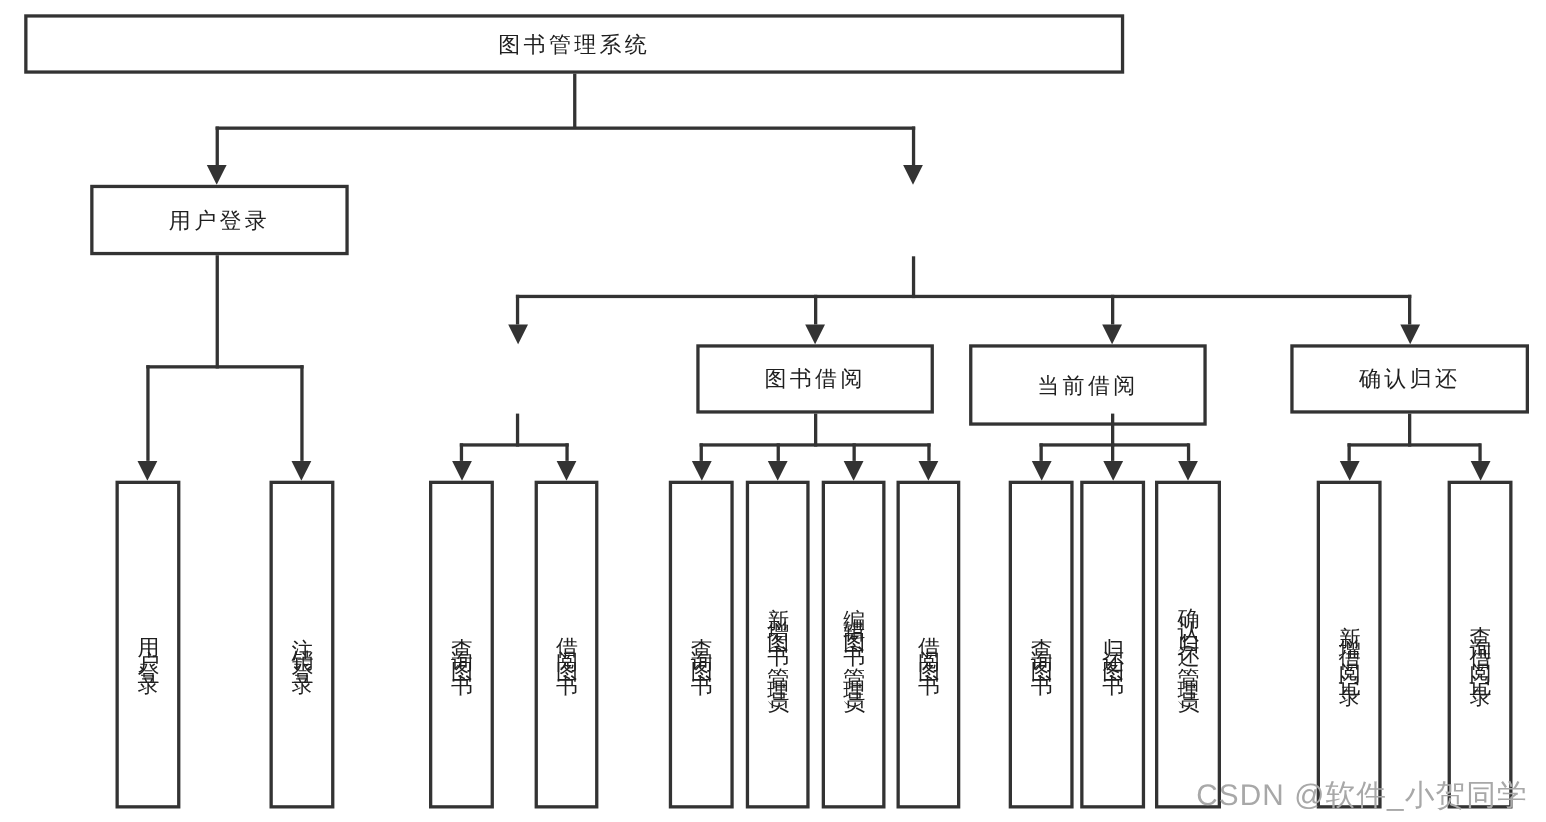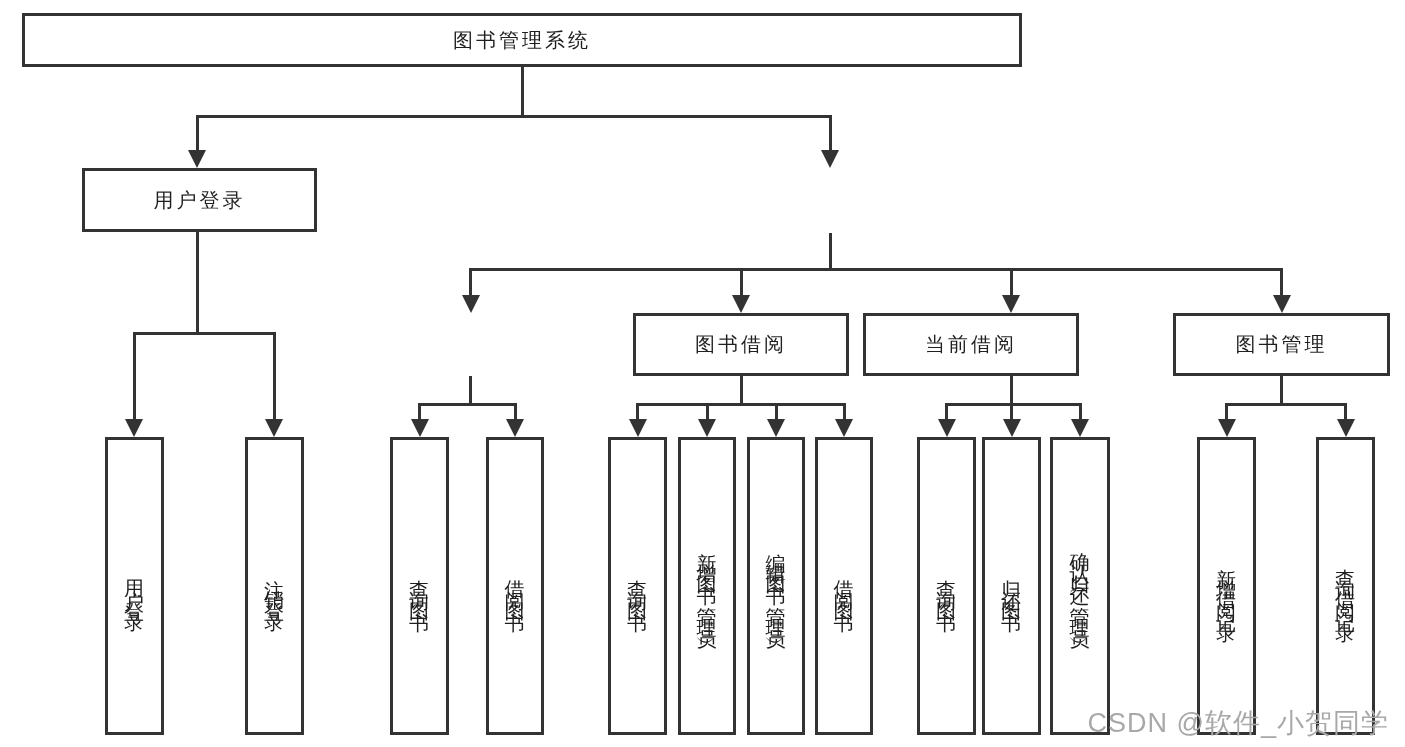--- a/index.html
+++ b/index.html
@@ -78,22 +78,22 @@
   <div class="arrow" style="left:272.5px;top:332px;height:87px"></div>
 
   <div class="vline" style="left:828.5px;top:233px;height:38px"></div>
   <div class="hline" style="left:469px;top:268px;width:814px"></div>
   <div class="arrow" style="left:469px;top:268px;height:27px"></div>
   <div class="arrow" style="left:739.5px;top:268px;height:27px"></div>
   <div class="arrow" style="left:1009.5px;top:268px;height:27px"></div>
   <div class="arrow" style="left:1280px;top:268px;height:27px"></div>
 
   <div class="box h" style="left:633px;top:313px;width:216px;height:63px">图书借阅</div>
-  <div class="box h" style="left:863px;top:313px;width:216px;height:63px">当前借阅</div>
-  <div class="box h" style="left:1173px;top:313px;width:217px;height:63px">图书管理</div>
+  <div class="box h" style="left:881px;top:313px;width:216px;height:74px">当前借阅</div>
+  <div class="box h" style="left:1173px;top:313px;width:217px;height:63px">确认归还</div>
 
   <div class="vline" style="left:469px;top:376px;height:30px"></div>
   <div class="hline" style="left:418px;top:403px;width:99px"></div>
   <div class="arrow" style="left:418px;top:403px;height:16px"></div>
   <div class="arrow" style="left:513.5px;top:403px;height:16px"></div>
 
   <div class="vline" style="left:739.5px;top:376px;height:30px"></div>
   <div class="hline" style="left:636px;top:403px;width:210px"></div>
   <div class="arrow" style="left:636px;top:403px;height:16px"></div>
   <div class="arrow" style="left:705.5px;top:403px;height:16px"></div>

